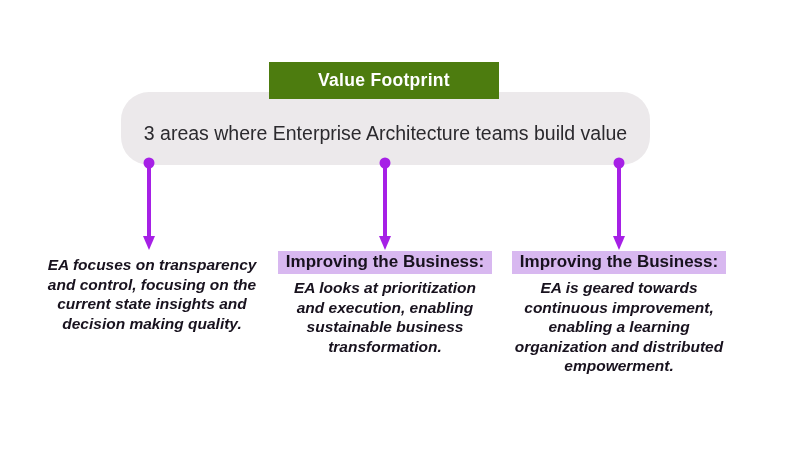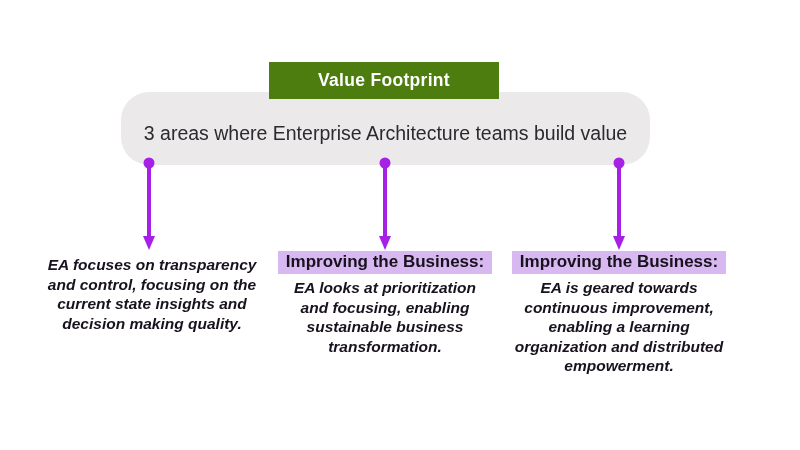--- a/index.html
+++ b/index.html
@@ -127,21 +127,21 @@
   <div class="column column-1">
     <p class="column-body">EA focuses on transparency
 and control, focusing on the
 current state insights and
 decision making quality.</p>
   </div>
 
   <div class="column column-2">
     <span class="column-heading">Improving the Business:</span>
     <p class="column-body">EA looks at prioritization
-and focusing, enabling
+and execution, enabling
 sustainable business
 transformation.</p>
   </div>
 
   <div class="column column-3">
     <span class="column-heading">Improving the Business:</span>
     <p class="column-body">EA is geared towards
 continuous improvement,
 enabling a learning
 organization and distributed

